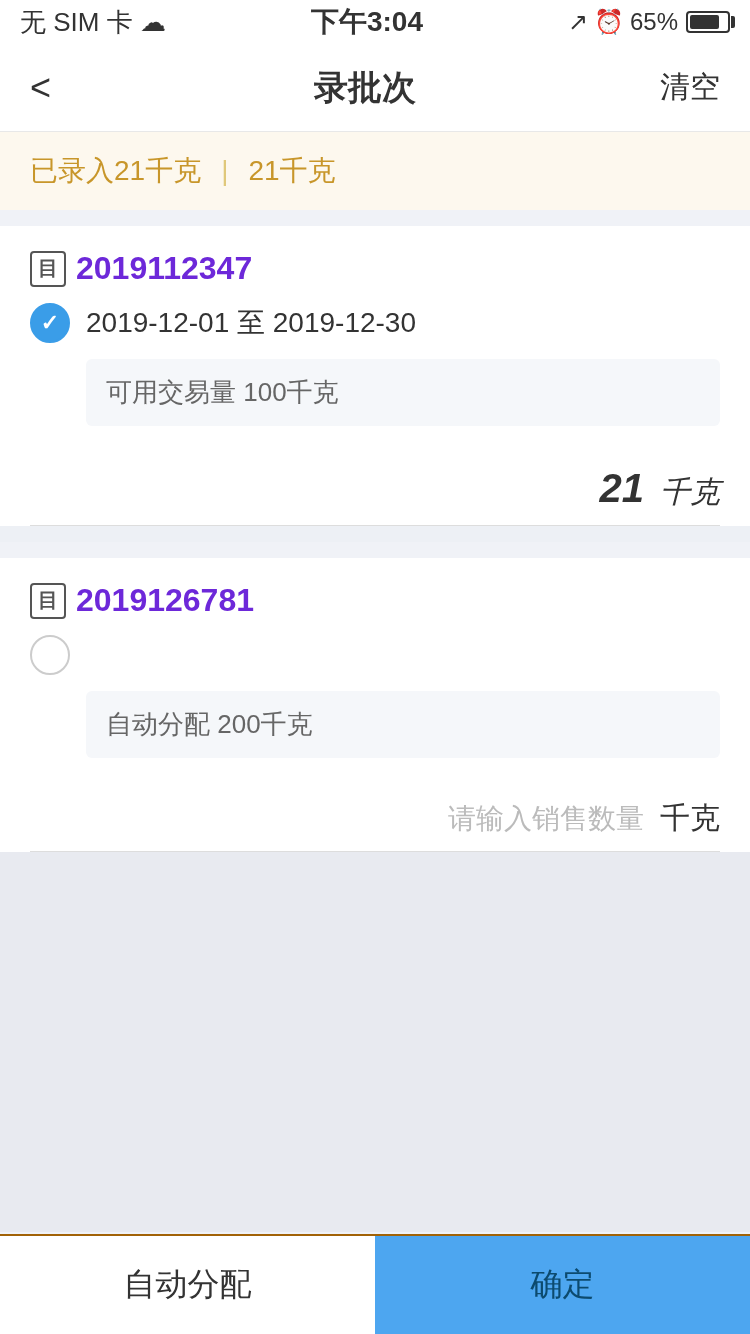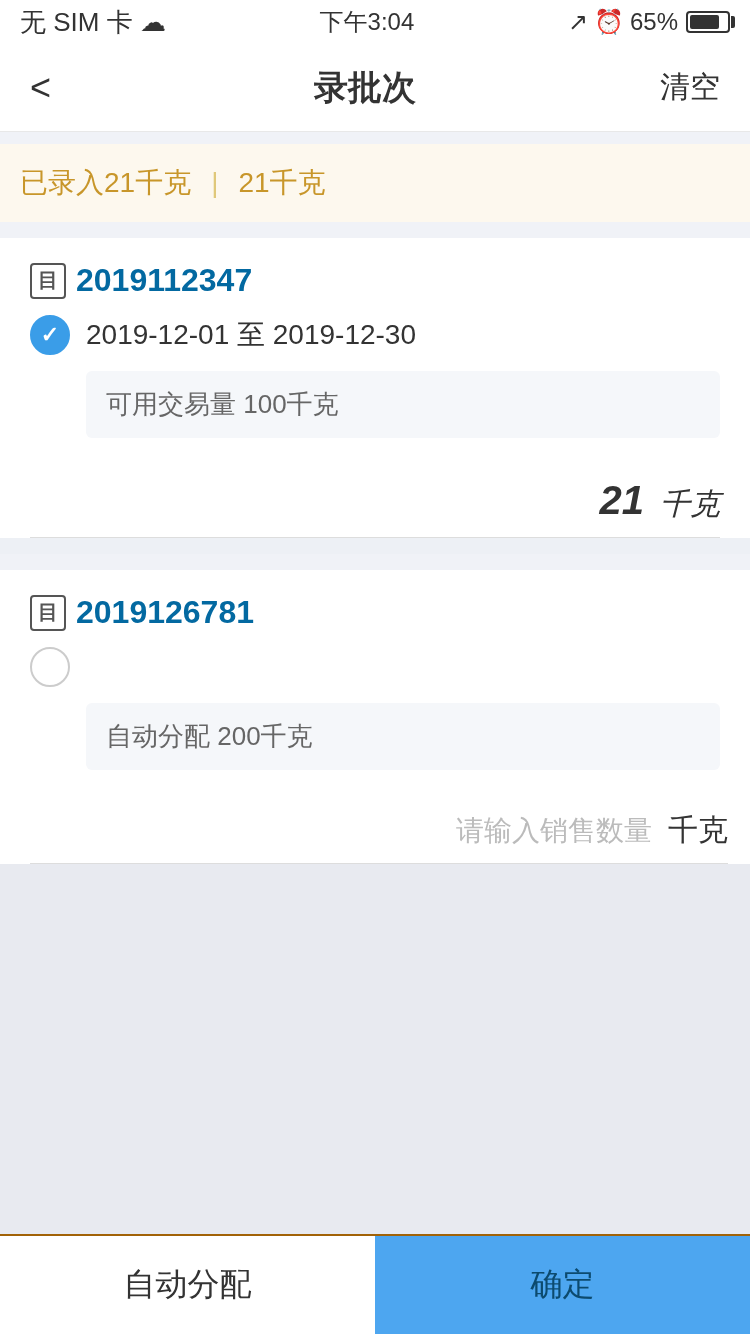--- a/index.html
+++ b/index.html
@@ -19,21 +19,21 @@
       height: 44px;
       background: #fff;
       display: flex;
       align-items: center;
       justify-content: space-between;
       padding: 0 20px;
       font-size: 26px;
       font-weight: 500;
     }
     .status-left { display: flex; align-items: flex-start; gap: 8px; }
-    .status-center { font-weight: 400; font-size: 24px; }
+    .status-center { font-weight: 700; font-size: 28px; }
     .status-right { display: flex; align-items: center; gap: 6px; font-size: 24px; }
     .battery-icon {
       display: inline-block;
       width: 44px;
       height: 22px;
       border: 2px solid #333;
       border-radius: 4px;
       position: relative;
       margin-left: 2px;
     }
@@ -81,25 +81,24 @@
       font-size: 30px;
       color: #333;
       cursor: pointer;
       width: 80px;
       text-align: right;
     }
     
     .info-banner {
       width: 750px;
       background: #fdf8ee;
-      padding: 20px 20px;
+      padding: 20px 30px;
       display: flex;
       align-items: center;
       gap: 20px;
-      margin-top: 12px;
     }
     .info-item {
       font-size: 28px;
       color: #c8962a;
       font-weight: 500;
     }
     .info-divider {
       color: #e0c87a;
       font-size: 28px;
     }
@@ -124,21 +123,21 @@
       border: 2px solid #555;
       border-radius: 4px;
       font-size: 20px;
       color: #555;
       font-weight: bold;
       flex-shrink: 0;
     }
     .batch-id {
       font-size: 32px;
       font-weight: 600;
-      color: #0369a1;
+      color: #6d28d9;
     }
     .date-row {
       display: flex;
       align-items: center;
       gap: 16px;
       margin-bottom: 16px;
     }
     .radio-circle {
       width: 40px;
       height: 40px;
@@ -272,21 +271,21 @@
   <div class="card-header">
     <span class="batch-icon">目</span>
     <span class="batch-id">2019126781</span>
   </div>
   <div class="date-row">
     <div class="radio-circle"></div>
   </div>
   <div class="availability-box">自动分配 200千克</div>
 </div>
 
-<div style="background:#fff; padding: 16px 22px 0 30px;">
+<div style="background:#fff; padding: 16px 30px 0 30px;">
   <div style="display:flex; align-items:baseline; justify-content:flex-end; gap:16px; padding-bottom: 12px; border-bottom: 1px solid #ddd;">
     <span style="font-size:28px; color:#bbb; flex:1; text-align:right;">请输入销售数量</span>
     <span style="font-size:30px; color:#333;">千克</span>
   </div>
 </div>
 
 <div class="empty-area"></div>
 
 <div class="bottom-bar">
   <div class="btn-auto">自动分配</div>

